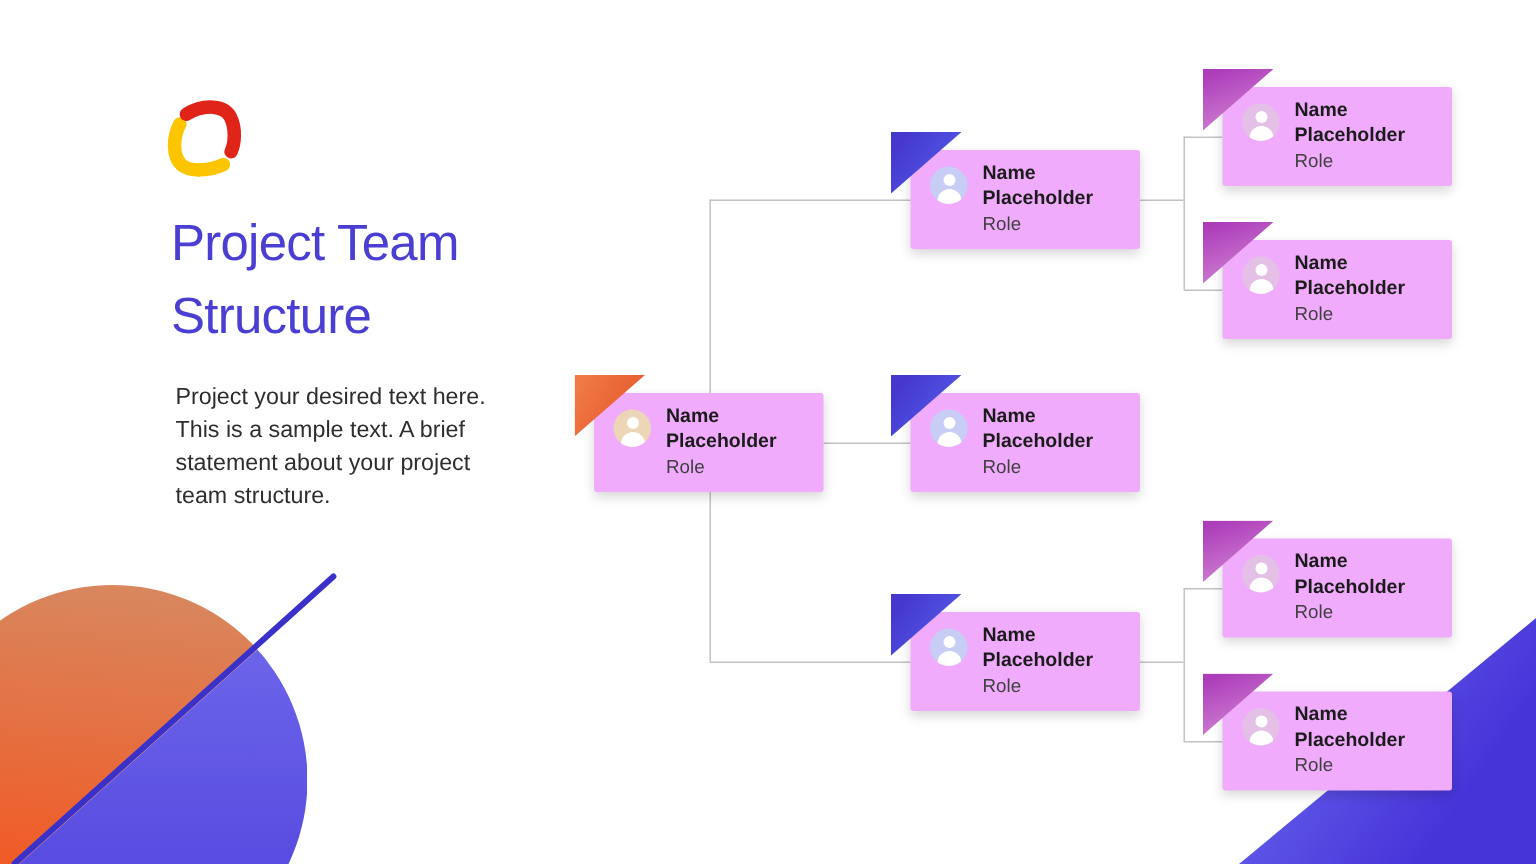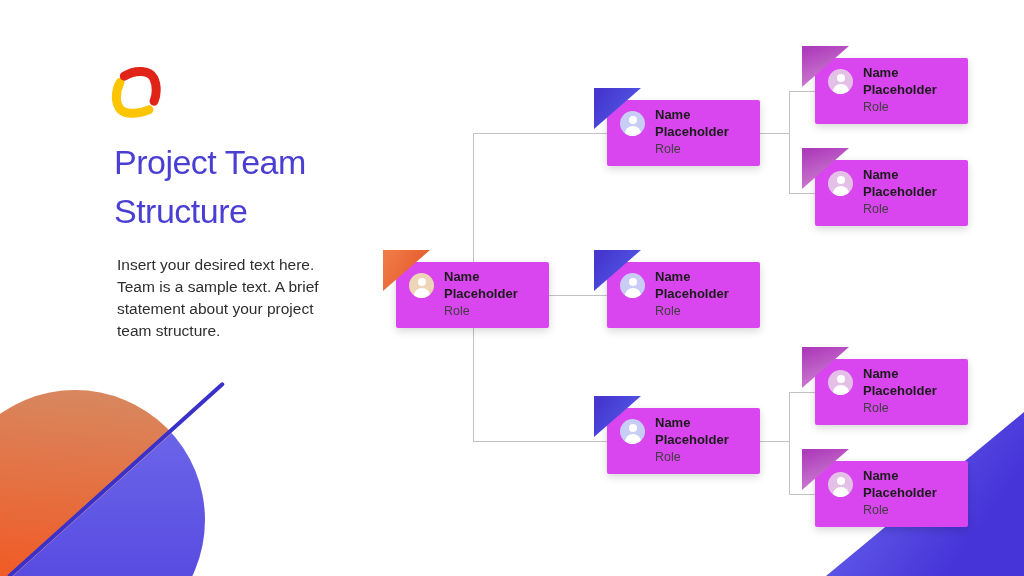--- a/index.html
+++ b/index.html
@@ -42,21 +42,21 @@
   .c-a-out      {left:760px;top:133px;width:29px;}
   .c-a-v        {left:789px;top:91px;height:102px;}
   .c-a-s1       {left:789px;top:91px;width:26px;}
   .c-a-s2       {left:789px;top:193px;width:26px;}
   .c-b-out      {left:760px;top:441px;width:29px;}
   .c-b-v        {left:789px;top:392px;height:102px;}
   .c-b-s3       {left:789px;top:392px;width:26px;}
   .c-b-s4       {left:789px;top:494px;width:26px;}
 
   
-  .card{position:absolute;width:153px;height:66px;background:#d946ef;border-radius:2px;
+  .card{position:absolute;width:153px;height:66px;background:#f0abfc;border-radius:2px;
     box-shadow:0 3px 8px rgba(0,0,0,.16);z-index:2;}
   .pos-root   {left:396px;top:262px;}
   .pos-child1 {left:607px;top:100px;}
   .pos-child2 {left:607px;top:262px;}
   .pos-child3 {left:607px;top:408px;}
   .pos-leaf1  {left:815px;top:58px;}
   .pos-leaf2  {left:815px;top:160px;}
   .pos-leaf3  {left:815px;top:359px;}
   .pos-leaf4  {left:815px;top:461px;}
 
@@ -93,21 +93,21 @@
   <div class="decor-corner"></div>
 
   <svg class="logo" viewBox="0 0 60 60">
     <g transform="rotate(-6 30 30)">
       <path d="M15 19 C9 28 8 40 13 46 C18 52 32 52 41 49" fill="none" stroke="#fdc500" stroke-width="9" stroke-linecap="round"></path>
       <path d="M20 13 C33 7 46 10 49 18 C52 26 50 36 47 41" fill="none" stroke="#e02418" stroke-width="9" stroke-linecap="round"></path>
     </g>
   </svg>
 
   <div class="page-title">Project Team Structure</div>
-  <div class="page-desc">Insert your desired text here. Team is a sample text. A brief statement about your project team structure.</div>
+  <div class="page-desc">Project your desired text here. This is a sample text. A brief statement about your project team structure.</div>
 
   <div class="line vline c-trunk"></div>
   <div class="line hline c-branch-top"></div>
   <div class="line hline c-branch-mid"></div>
   <div class="line hline c-branch-bot"></div>
   <div class="line hline c-a-out"></div>
   <div class="line vline c-a-v"></div>
   <div class="line hline c-a-s1"></div>
   <div class="line hline c-a-s2"></div>
   <div class="line hline c-b-out"></div>

